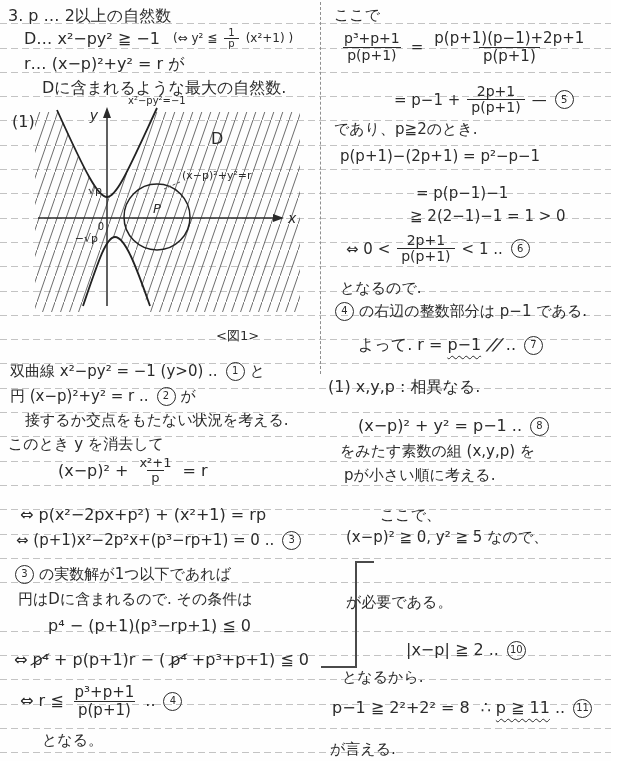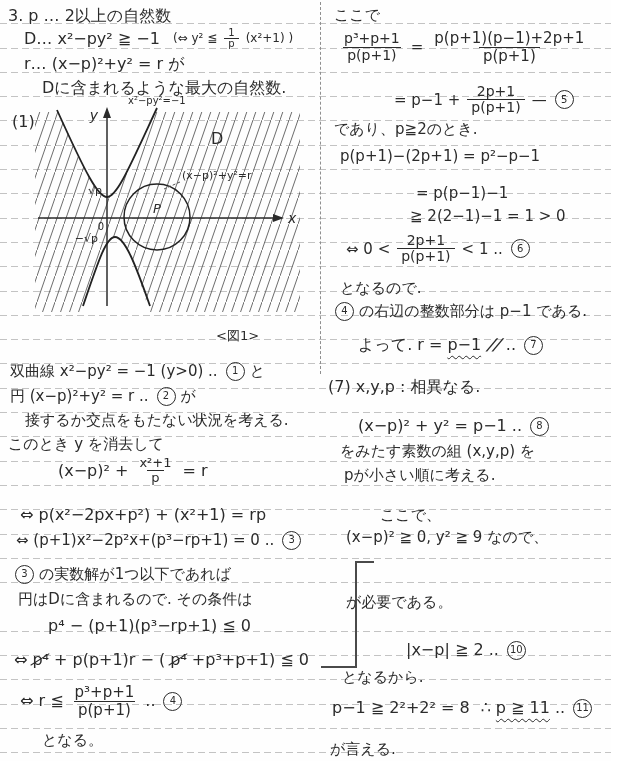--- a/index.html
+++ b/index.html
@@ -202,31 +202,31 @@
   </div>
 
   <div class="t eqrow big" style="left:358px;top:335px">
     <span>よって.  r =</span>
     <span class="wavy">p−1</span>
     <span class="tick">//</span>
     <span>..</span>
     <span class="circ">7</span>
   </div>
 
-  <div class="t big" style="left:328px;top:377px">(7) x,y,p : 相異なる.</div>
+  <div class="t big" style="left:328px;top:377px">(1) x,y,p : 相異なる.</div>
 
   <div class="t eqrow big" style="left:358px;top:416px">
     <span>(x−p)² + y² = p−1  ..</span>
     <span class="circ">8</span>
   </div>
   <div class="t" style="left:344px;top:466px">pが小さい順に考える.</div>
   <div class="t" style="left:340px;top:442px">をみたす素数の組 (x,y,p) を</div>
 
   <div class="t" style="left:380px;top:506px">ここで、</div>
-  <div class="t" style="left:346px;top:528px">(x−p)² ≧ 0, y² ≧ 9 なので、</div>
+  <div class="t" style="left:346px;top:528px">(x−p)² ≧ 0, y² ≧ 5 なので、</div>
 
 
   <div class="t" style="left:346px;top:593px">が必要である。</div>
 
   <div class="t eqrow big" style="left:406px;top:640px">
     <span>|x−p| ≧ 2  ..</span>
     <span class="circ">10</span>
   </div>
 
   <div class="t" style="left:342px;top:668px">となるから.</div>

